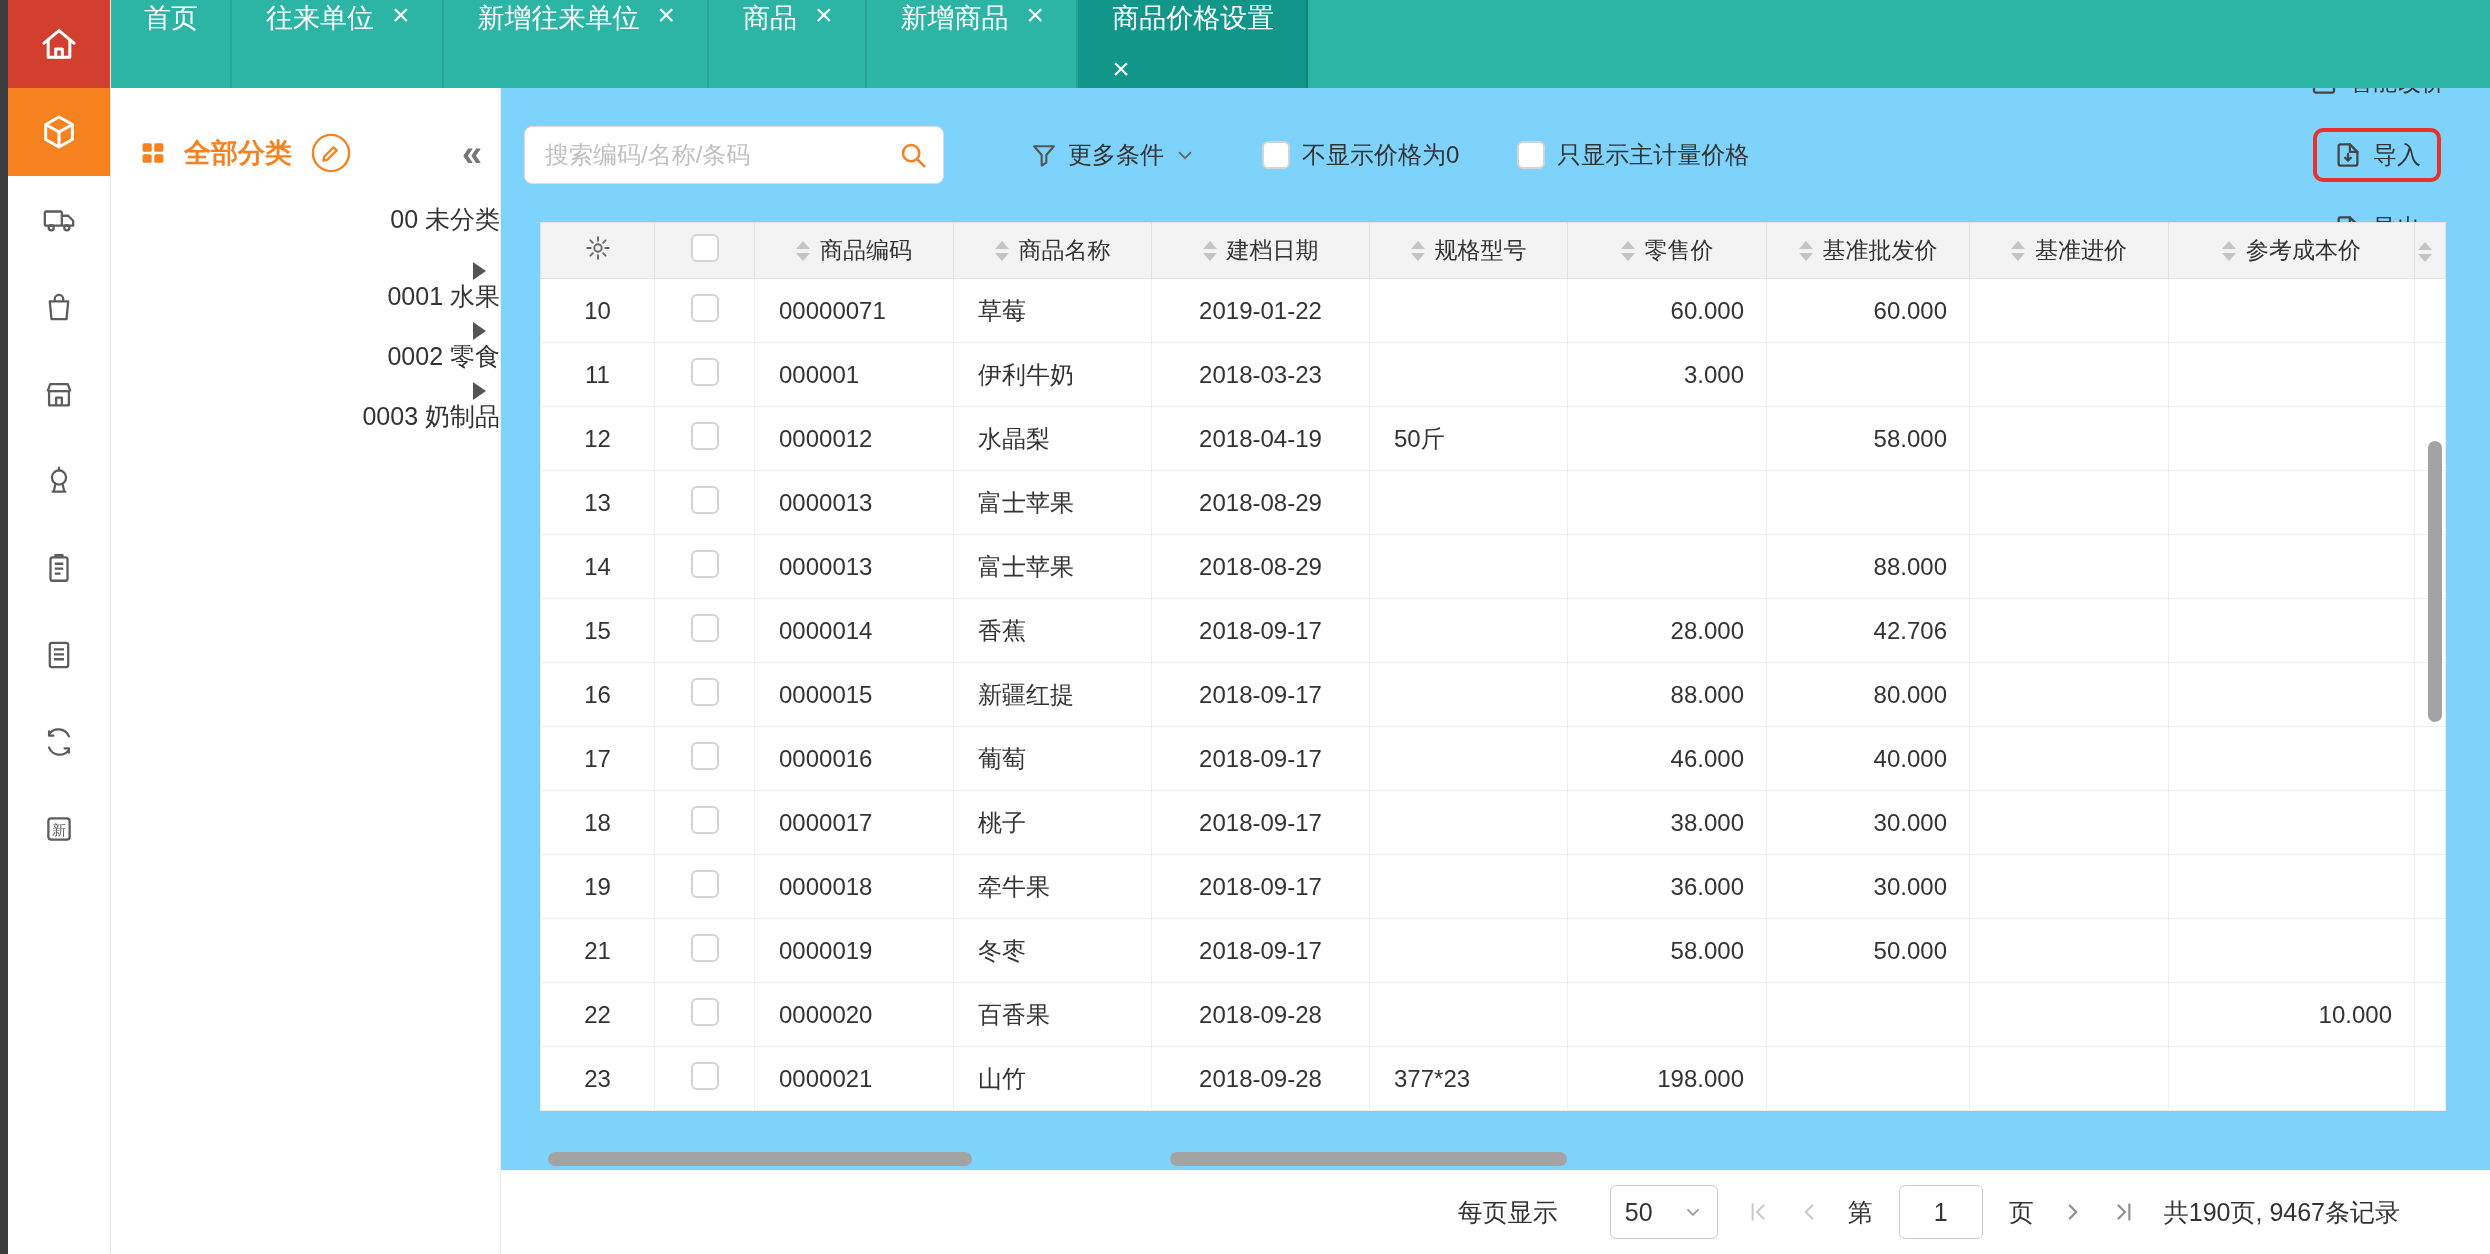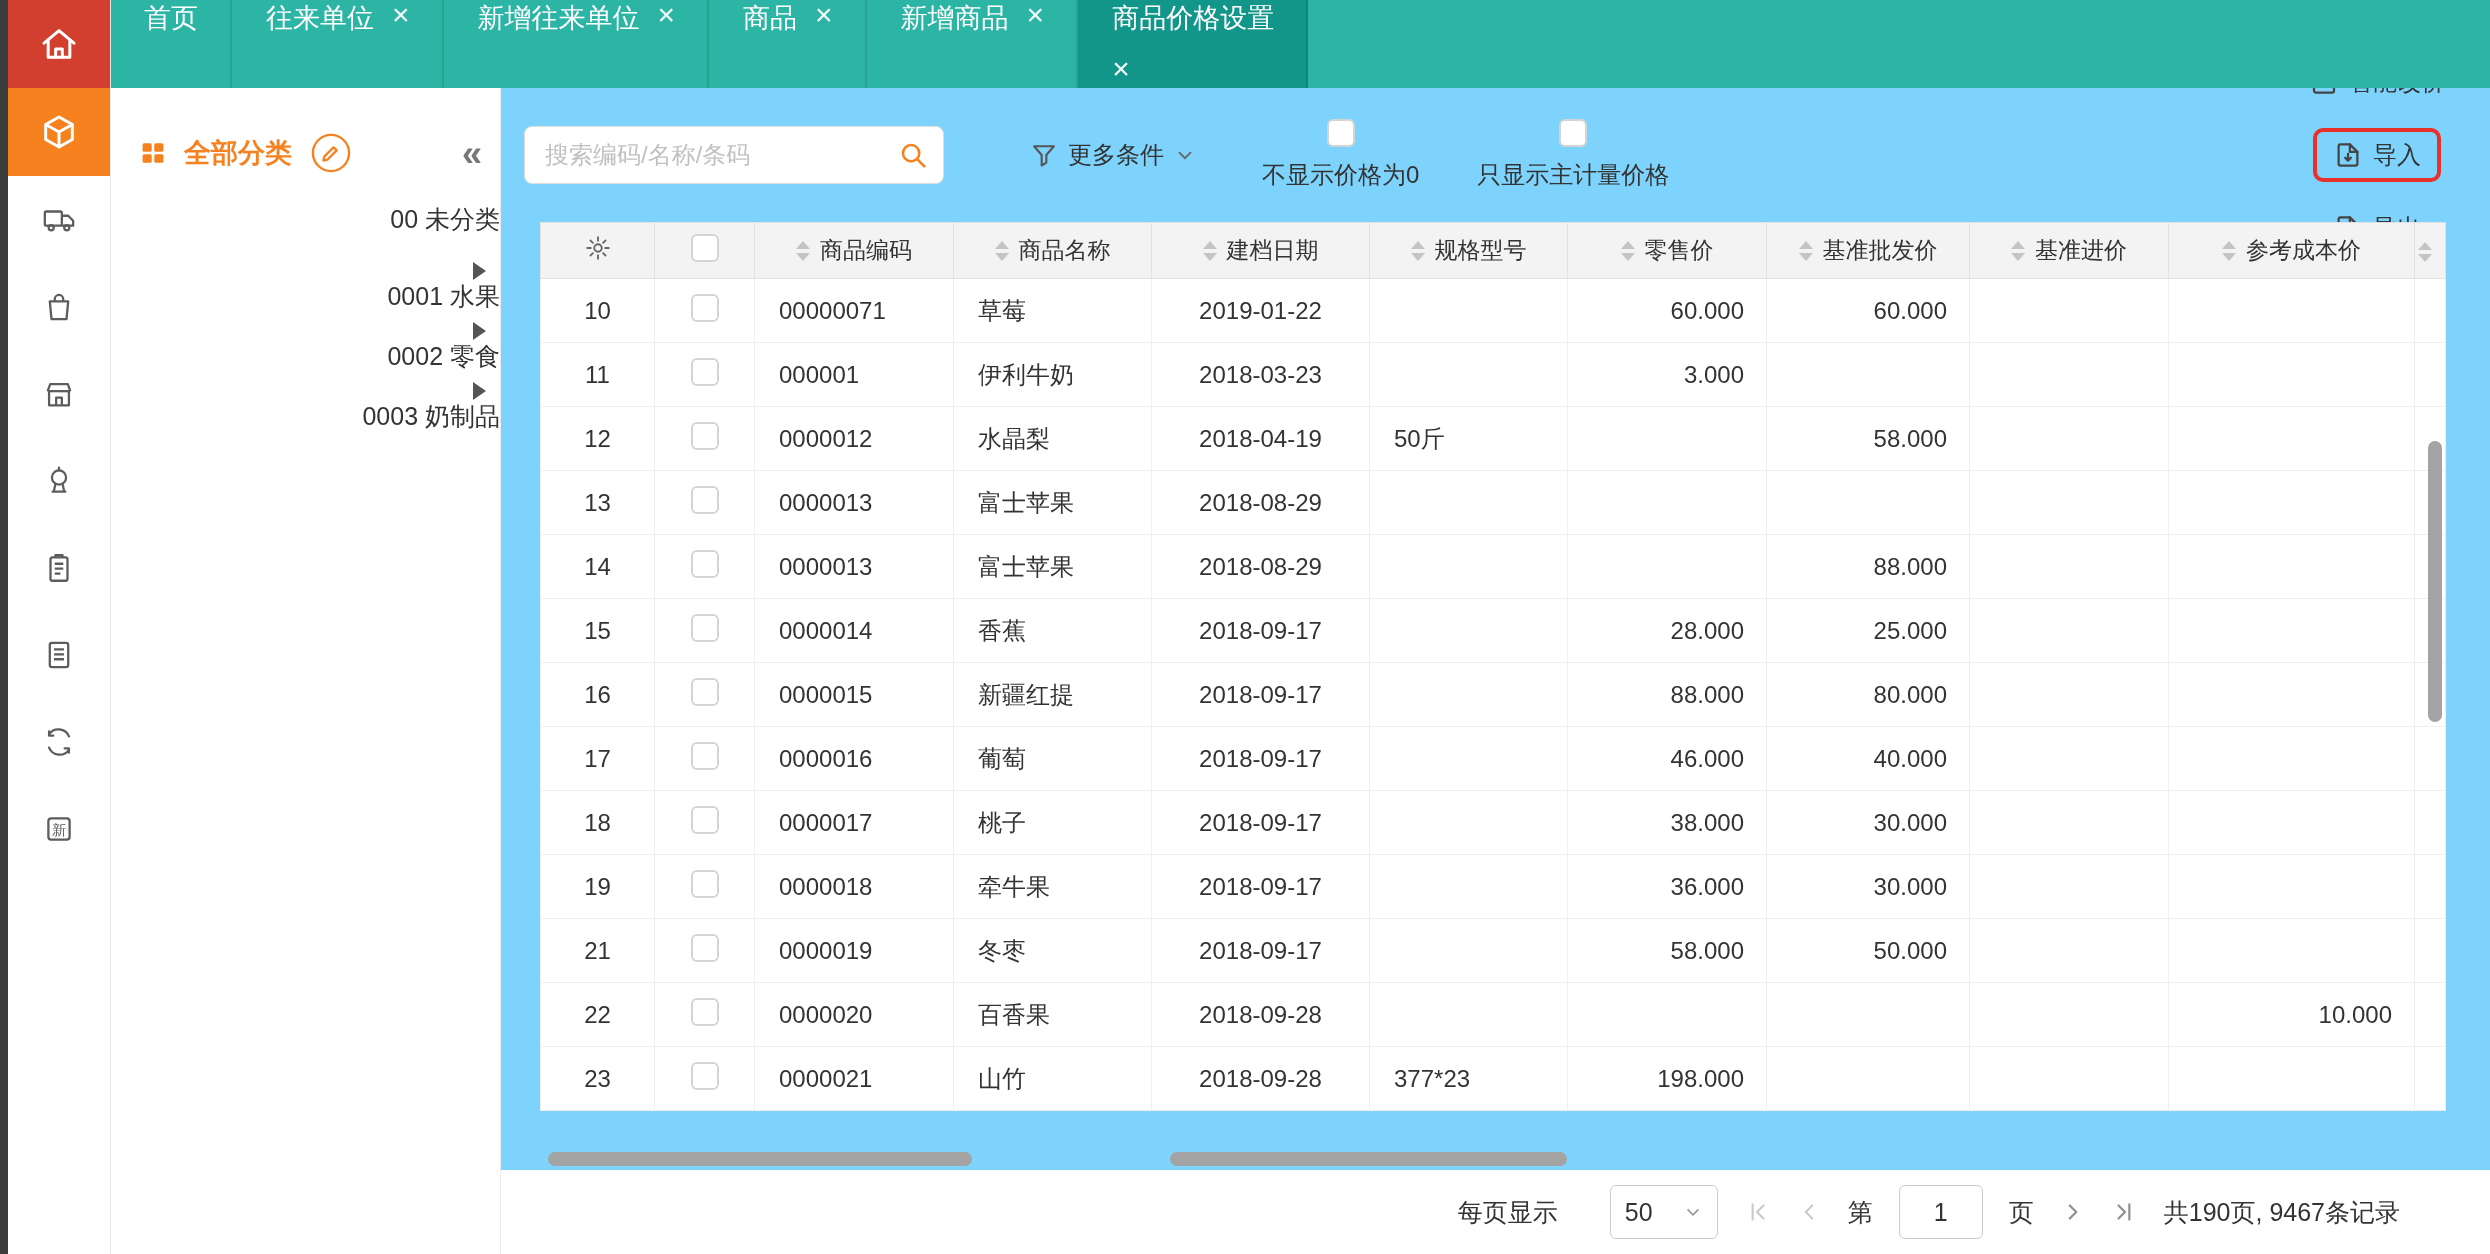--- a/index.html
+++ b/index.html
@@ -36,21 +36,21 @@
 
   
   .main{position:absolute;left:500px;top:88px;right:0;bottom:0;background:#7dd3fc;}
   .toolbar{position:absolute;left:0;right:0;top:0;height:134px;display:flex;align-items:center;padding:0 45px 0 24px;box-sizing:border-box;}
   .search{position:relative;width:420px;height:58px;margin-right:86px;flex:none;}
   .search input{width:100%;height:100%;box-sizing:border-box;border:1px solid #ddd;border-radius:8px;padding:0 62px 0 20px;font-size:24px;color:#333;outline:none;font-family:inherit;background:#fff;}
   .search input::placeholder{color:#c0c0c0;}
   .search .svgi{position:absolute;right:16px;top:14px;}
   .tool{display:flex;align-items:center;gap:10px;font-size:24px;color:#333;cursor:pointer;}
   .morefilters{margin-right:66px;}
-  .chk{display:flex;align-items:center;gap:12px;margin-right:58px;font-size:24px;cursor:pointer;white-space:nowrap;flex-direction:column;}
+  .chk{display:flex;align-items:center;gap:12px;margin-right:58px;font-size:24px;cursor:pointer;white-space:nowrap;}
   .cb{width:28px;height:28px;border:2px solid #d4d4d4;border-radius:6px;background:#fff;box-sizing:border-box;display:inline-block;flex:none;}
   .right-tools{margin-left:auto;display:flex;align-items:center;gap:30px;flex-direction:column;}
   .btn{display:flex;align-items:center;gap:10px;font-size:24px;color:#333;cursor:pointer;white-space:nowrap;}
   .import-wrap{border:4px solid var(--highlight-red,#e8312a);border-radius:10px;padding:7px 16px;}
 
   
   .grid{position:absolute;left:40px;right:44px;top:134px;height:948px;overflow:hidden;}
   .grid table{border-collapse:collapse;table-layout:fixed;width:100%;}
   .grid th{height:55px;background:#f3f3f3;border:1px solid #e2e2e2;font-weight:normal;font-size:23px;color:#333;text-align:center;padding:0;overflow:hidden;white-space:nowrap;}
   .grid td{height:63px;border:1px solid #efefef;font-size:24px;color:#333;padding:0;overflow:hidden;white-space:nowrap;background:#fff;}
@@ -441,21 +441,21 @@
               <td></td>
             </tr>
             <tr>
               <td class="ta-c">15</td>
               <td class="ta-c"><span class="cb"></span></td>
               <td class="ta-l">0000014</td>
               <td class="ta-l">香蕉</td>
               <td class="ta-c">2018-09-17</td>
               <td class="ta-l"></td>
               <td class="ta-r">28.000</td>
-              <td class="ta-r">25.000</td>
+              <td class="ta-r">42.706</td>
               <td class="ta-r"></td>
               <td class="ta-r"></td>
               <td></td>
             </tr>
             <tr>
               <td class="ta-c">16</td>
               <td class="ta-c"><span class="cb"></span></td>
               <td class="ta-l">0000015</td>
               <td class="ta-l">新疆红提</td>
               <td class="ta-c">2018-09-17</td>

